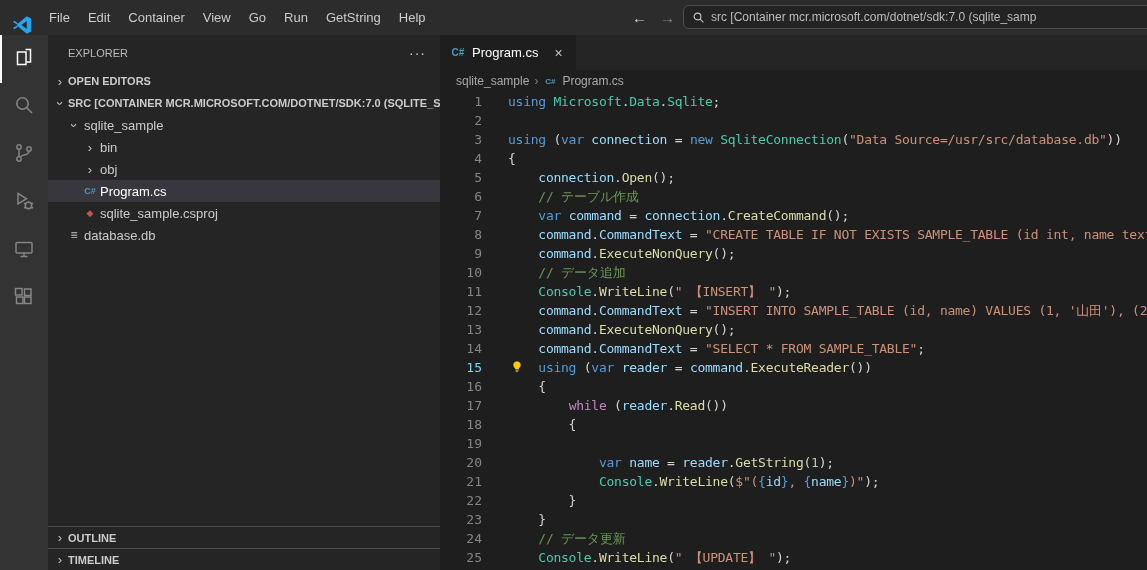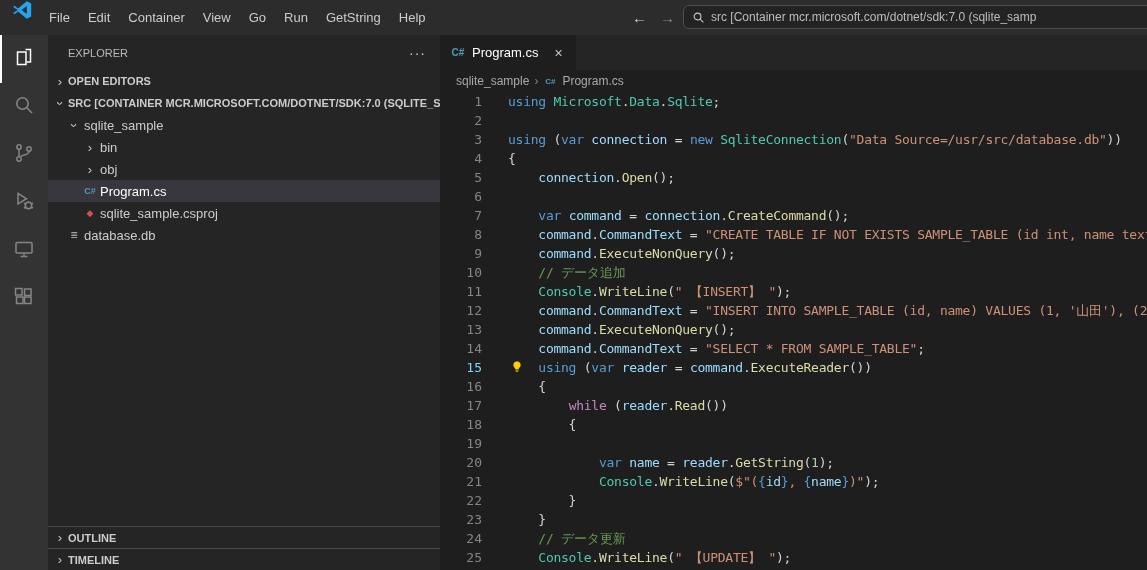--- a/index.html
+++ b/index.html
@@ -2,21 +2,21 @@
 <html style="--tok-kw: #569CD6; --tok-ctl: #C586C0; --tok-ty: #4EC9B0; --tok-fn: #DCDCAA; --tok-vr: #9CDCFE; --tok-st: #CE9178; --tok-nm: #B5CEA8; --tok-cm: #6A9955; --tok-pn: #D4D4D4;"><head>
 <meta charset="utf-8">
 <style>
   * { margin:0; padding:0; box-sizing:border-box; }
   html,body { width:1147px; height:570px; overflow:hidden; }
   body { background:#1e1e1e; font-family:"Liberation Sans",sans-serif; color:#cccccc; }
 
   .window { width:1147px; height:570px; display:flex; flex-direction:column; position:relative; }
 
   
-  .titlebar { height:35px; background:#2c2c2c; display:flex; align-items:flex-start; position:relative; flex:none; overflow:hidden; }
+  .titlebar { height:35px; background:#2c2c2c; display:flex; align-items:flex-end; position:relative; flex:none; overflow:hidden; }
   .logo { width:20px; height:20px; margin:0 8px 0 12px; display:flex; align-items:center; }
   .menubar { display:flex; align-items:center; height:100%; }
   .menu-item { padding:0 9px; font-size:13px; color:#cccccc; line-height:35px; cursor:pointer; }
   .nav-arrow { position:absolute; top:0; line-height:35px; font-size:15px; }
   .nav-back { left:632px; color:#cfcfcf; }
   .nav-fwd { left:660px; color:#8a8a8a; }
   .cmd-center { position:absolute; left:683px; top:5px; width:470px; height:24px; background:#232323;
     border:1px solid #4d4d4d; border-radius:6px; display:flex; align-items:center; padding:0 8px; overflow:hidden; }
   .cmd-text { font-size:12px; color:#bdbdbd; white-space:nowrap; overflow:hidden; margin-left:6px; }
 
@@ -235,20 +235,21 @@
           <div class="code-line">
             <span class="ln">4</span>
             <span class="code-text"><span class="tok-pn">{</span></span>
           </div>
           <div class="code-line">
             <span class="ln">5</span>
             <span class="code-text"><span class="tok-pn">    </span><span class="tok-vr">connection</span><span class="tok-pn">.</span><span class="tok-fn">Open</span><span class="tok-pn">();</span></span>
           </div>
           <div class="code-line">
             <span class="ln">6</span>
+            <span class="code-text"><span class="tok-pn">    </span><span class="tok-cm">// テーブル作成</span></span>
           </div>
           <div class="code-line">
             <span class="ln">7</span>
             <span class="code-text"><span class="tok-pn">    </span><span class="tok-kw">var</span><span class="tok-pn"> </span><span class="tok-vr">command</span><span class="tok-pn"> = </span><span class="tok-vr">connection</span><span class="tok-pn">.</span><span class="tok-fn">CreateCommand</span><span class="tok-pn">();</span></span>
           </div>
           <div class="code-line">
             <span class="ln">8</span>
             <span class="code-text"><span class="tok-pn">    </span><span class="tok-vr">command</span><span class="tok-pn">.</span><span class="tok-vr">CommandText</span><span class="tok-pn"> = </span><span class="tok-st">"CREATE TABLE IF NOT EXISTS SAMPLE_TABLE (id int, name text</span></span>
           </div>
           <div class="code-line">

